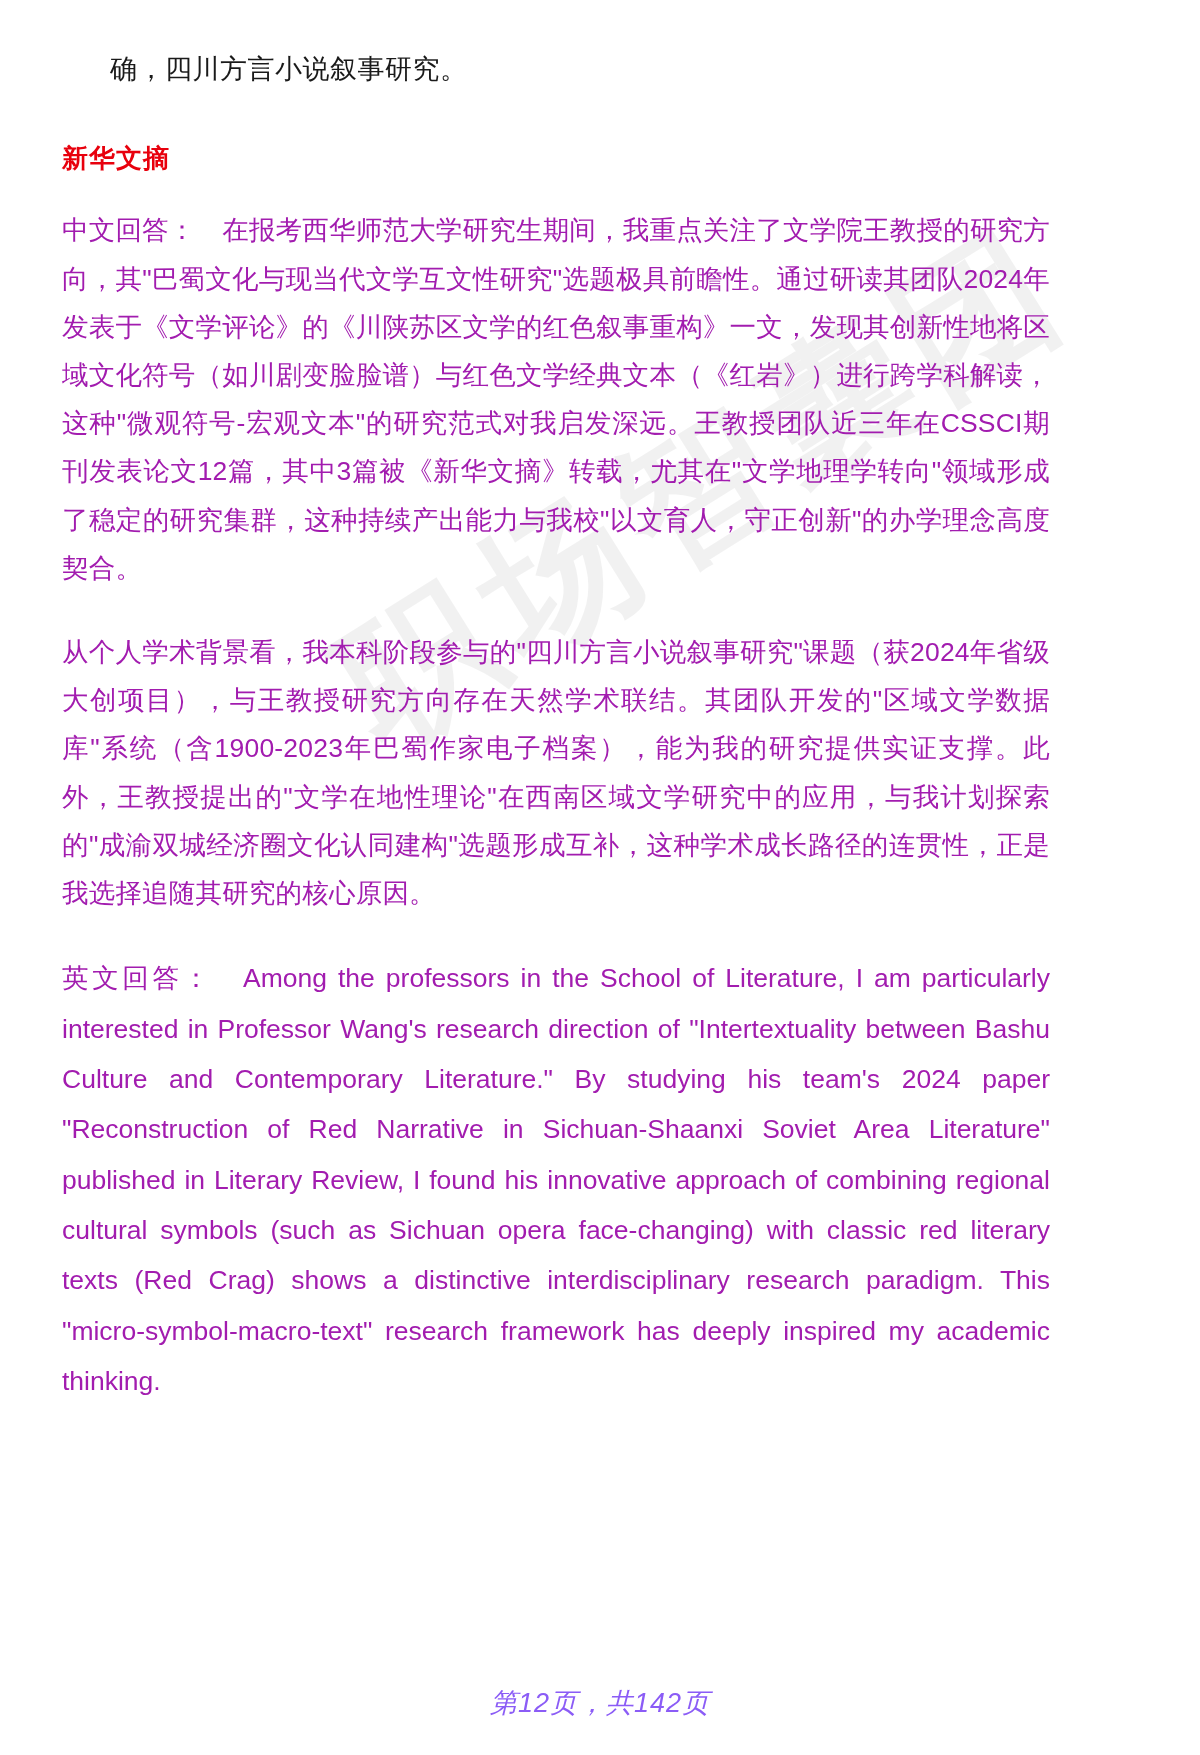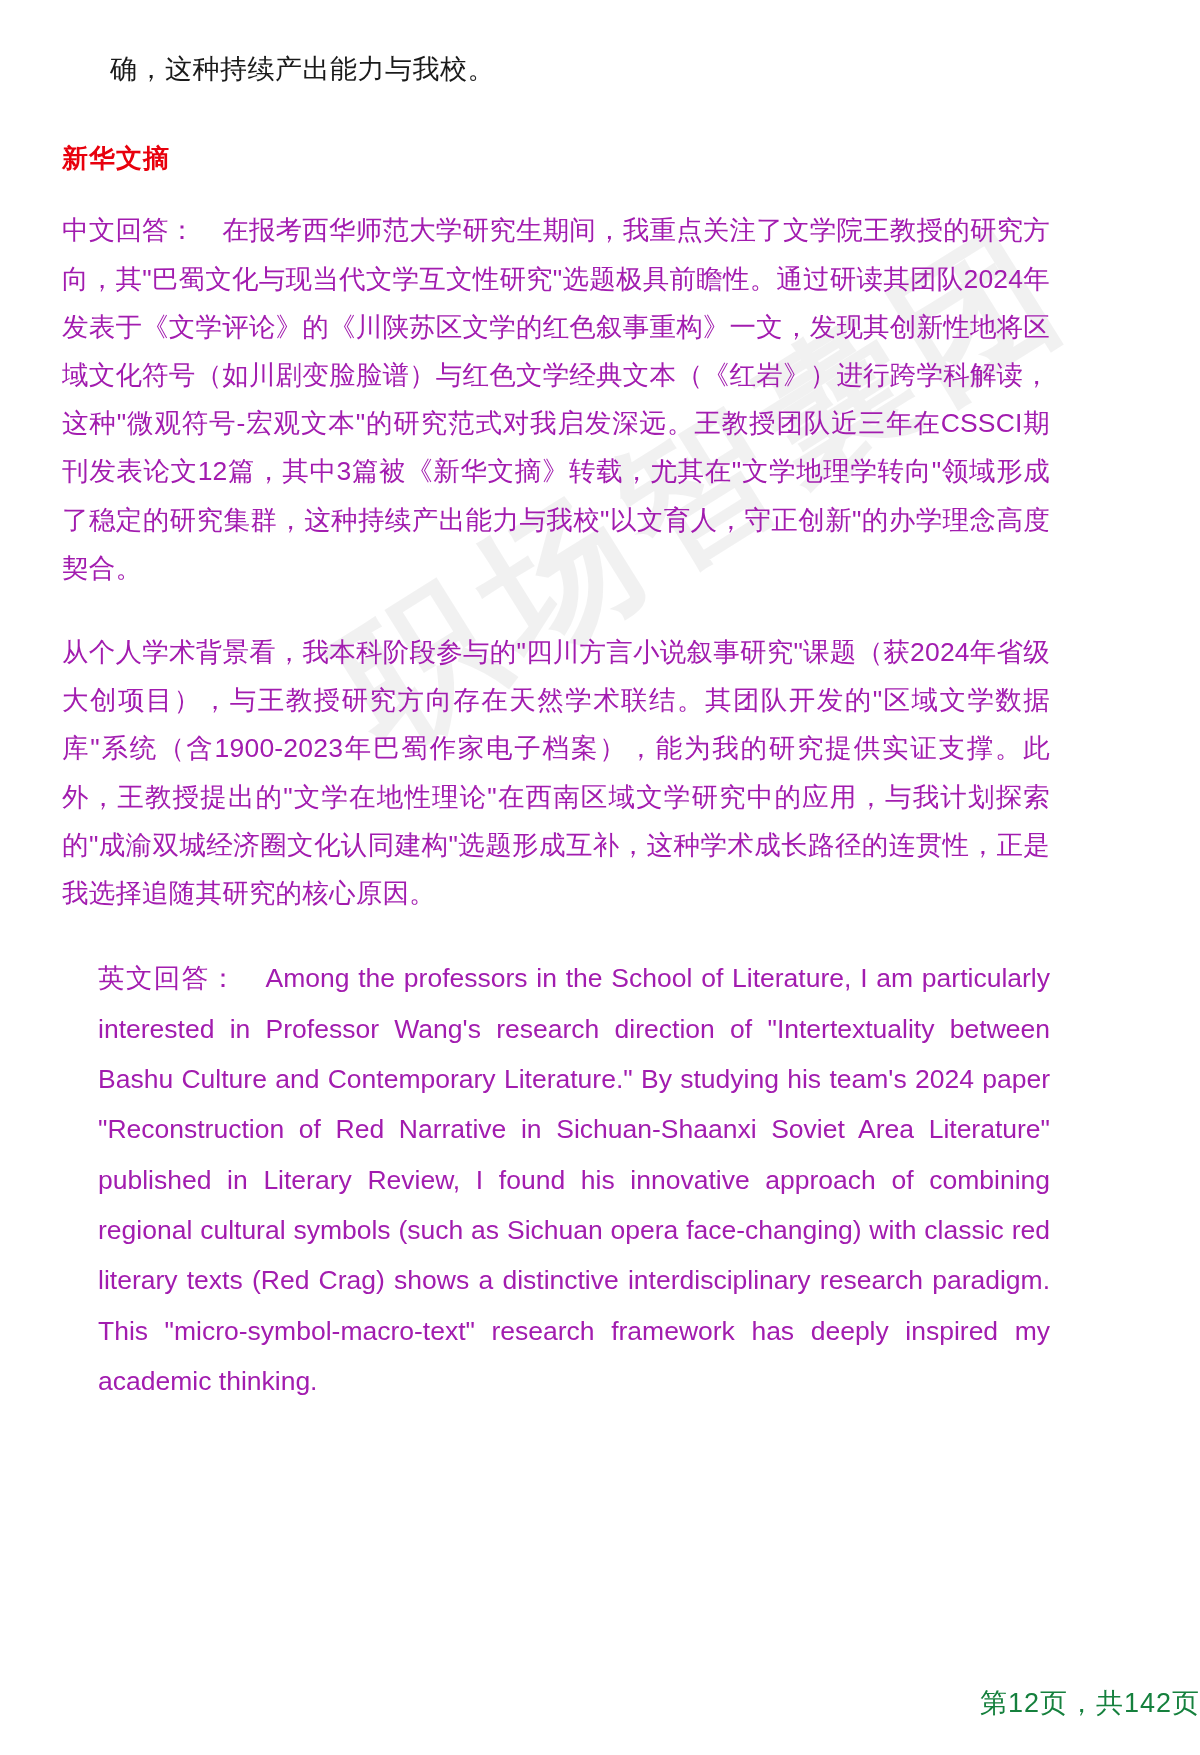--- a/index.html
+++ b/index.html
@@ -66,46 +66,46 @@
     font-size: 26.5px;
     line-height: 1.82;
     margin: 0 0 36px 0;
     text-align: justify;
     letter-spacing: 0.2px;
     color: #a21caf;
   }
   p.para.en {
     letter-spacing: 0;
     line-height: 1.9;
-    margin-left: 36px;
   }
   .footer {
     position: absolute;
     left: 0;
     right: 0;
     bottom: 34px;
-    text-align: right;
+    text-align: center;
     font-size: 27px;
-    color: #15803d;
+    color: #8b5cf6;
     z-index: 1;
     letter-spacing: 1px;
+    font-style: italic;
   }
 </style>
 </head>
 <body>
 
 <div class="page">
 
   <div class="watermark">
     <span>职场智囊团</span>
   </div>
 
   <div class="content">
 
-    <p class="carry-line">确，这种持续产出能力与我校。</p>
+    <p class="carry-line">确，四川方言小说叙事研究。</p>
 
     <h2 class="section-heading">新华文摘</h2>
 
     <p class="para">中文回答：　在报考西华师范大学研究生期间，我重点关注了文学院王教授的研究方向，其"巴蜀文化与现当代文学互文性研究"选题极具前瞻性。通过研读其团队2024年发表于《文学评论》的《川陕苏区文学的红色叙事重构》一文，发现其创新性地将区域文化符号（如川剧变脸脸谱）与红色文学经典文本（《红岩》）进行跨学科解读，这种"微观符号-宏观文本"的研究范式对我启发深远。王教授团队近三年在CSSCI期刊发表论文12篇，其中3篇被《新华文摘》转载，尤其在"文学地理学转向"领域形成了稳定的研究集群，这种持续产出能力与我校"以文育人，守正创新"的办学理念高度契合。</p>
 
     <p class="para">从个人学术背景看，我本科阶段参与的"四川方言小说叙事研究"课题（获2024年省级大创项目），与王教授研究方向存在天然学术联结。其团队开发的"区域文学数据库"系统（含1900-2023年巴蜀作家电子档案），能为我的研究提供实证支撑。此外，王教授提出的"文学在地性理论"在西南区域文学研究中的应用，与我计划探索的"成渝双城经济圈文化认同建构"选题形成互补，这种学术成长路径的连贯性，正是我选择追随其研究的核心原因。</p>
 
     <p class="para en">英文回答：　Among the professors in the School of Literature, I am particularly interested in Professor Wang's research direction of "Intertextuality between Bashu Culture and Contemporary Literature." By studying his team's 2024 paper "Reconstruction of Red Narrative in Sichuan-Shaanxi Soviet Area Literature" published in Literary Review, I found his innovative approach of combining regional cultural symbols (such as Sichuan opera face-changing) with classic red literary texts (Red Crag) shows a distinctive interdisciplinary research paradigm. This "micro-symbol-macro-text" research framework has deeply inspired my academic thinking.</p>
 
   </div>

